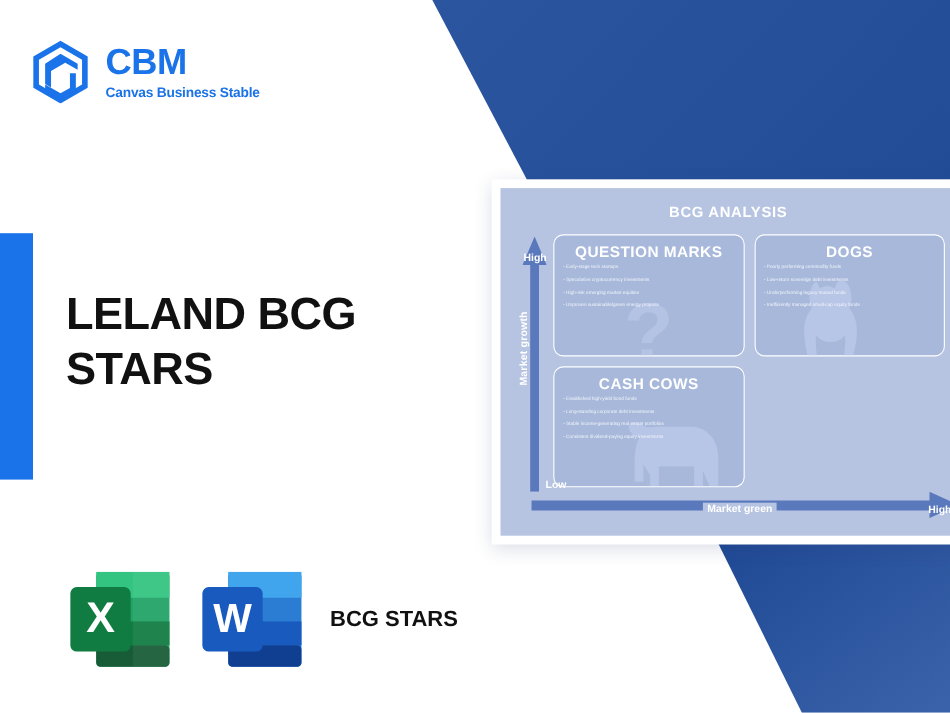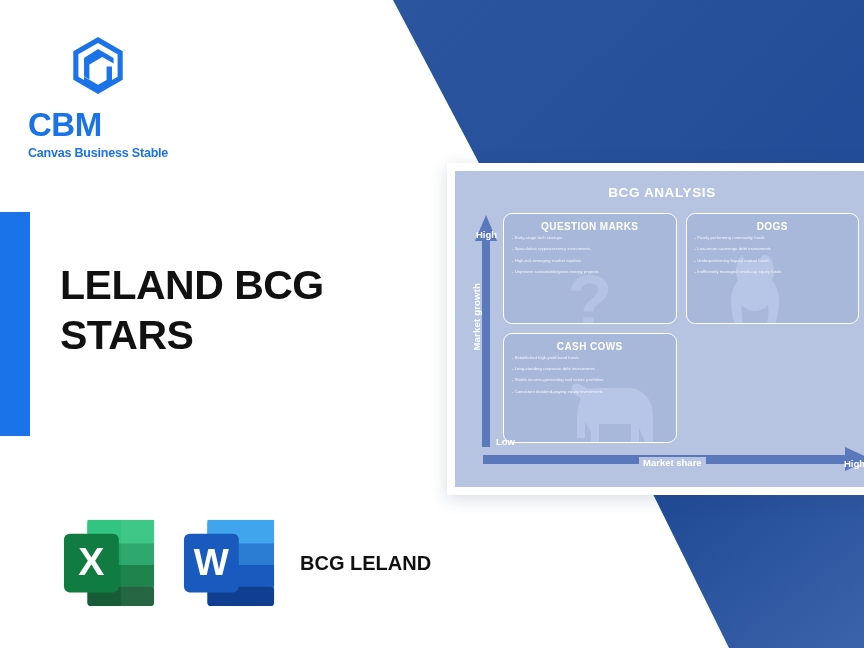--- a/index.html
+++ b/index.html
@@ -12,21 +12,21 @@
   
   #bg-shapes{position:absolute;inset:0;width:864px;height:648px;}
 
   
   .left-accent{
     position:absolute;left:0;top:212px;width:30px;height:224px;
     background:#1a73e8;
   }
 
   
-  .logo-wrap{position:absolute;left:28px;top:36px;display:flex;align-items:center;gap:14px;flex-direction:column;}
+  .logo-wrap{position:absolute;left:28px;top:36px;display:flex;align-items:center;gap:14px;}
   .logo-mark{width:54px;height:58px;flex:0 0 auto;}
   .logo-text{display:flex;flex-direction:column;line-height:1;}
   .logo-title{
     font-size:33px;font-weight:bold;color:#1a73e8;letter-spacing:-0.5px;
   }
   .logo-sub{
     font-size:12.5px;font-weight:bold;color:#1a73e8;margin-top:6px;letter-spacing:-0.2px;
   }
 
   
@@ -90,21 +90,21 @@
     position:absolute;left:48px;top:42px;right:10px;bottom:44px;
     display:grid;grid-template-columns:1fr 1fr;grid-template-rows:1fr 1fr;
     gap:9px;
   }
   .quad{
     position:relative;overflow:hidden;
     background:#a7b8da;border:1.4px solid #ffffff;border-radius:9px;
     padding:7px 8px 6px 8px;box-sizing:border-box;
   }
   .quad-h{
-    text-align:center;font-size:10px;font-weight:bold;color:#ffffff;
+    text-align:center;font-size:14px;font-weight:bold;color:#ffffff;
     letter-spacing:.4px;margin-bottom:4px;position:relative;z-index:2;
   }
   .quad ul{list-style:none;margin:0;padding:0;position:relative;z-index:2;}
   .quad li{
     font-size:4.3px;color:#f2f5fb;line-height:1;margin-bottom:7.2px;
     white-space:nowrap;
   }
   .quad li:before{content:"- ";}
   .quad-glyph{
     position:absolute;right:8px;bottom:-4px;
@@ -165,41 +165,41 @@
 
   <svg class="file-icon" viewBox="0 0 100 96">
     <rect x="28" y="4" width="68" height="88" rx="4" fill="#2b7cd3"></rect>
     <rect x="28" y="4" width="68" height="24" fill="#41a5ee"></rect>
     <rect x="28" y="50" width="68" height="22" fill="#185abd"></rect>
     <rect x="28" y="72" width="68" height="20" rx="4" fill="#103f91"></rect>
     <rect x="4" y="18" width="56" height="60" rx="6" fill="#185abd"></rect>
     <text x="32" y="60" font-family="'Liberation Sans',sans-serif" font-size="38" font-weight="bold" fill="#ffffff" text-anchor="middle">W</text>
   </svg>
 
-  <div class="files-label">BCG LELAND</div>
+  <div class="files-label">BCG STARS</div>
 </div>
 
 <div class="matrix-card">
   <div class="matrix-inner">
 
     <div class="matrix-title">BCG ANALYSIS</div>
 
     <svg class="axis-y" viewBox="0 0 22 232" preserveAspectRatio="none">
       <polygon points="11,0 22,26 15,26 15,232 7,232 7,26 0,26" fill="#5a79bd"></polygon>
     </svg>
 
     <svg class="axis-x" viewBox="0 0 388 24" preserveAspectRatio="none">
       <polygon points="388,12 362,24 362,17 0,17 0,8 362,8 362,0" fill="#5a79bd"></polygon>
     </svg>
 
     <div class="axis-lbl-high-y">High</div>
     <div class="axis-lbl-low">Low</div>
     <div class="axis-lbl-high-x">High</div>
     <div class="axis-lbl-growth">Market growth</div>
-    <div class="axis-lbl-share">Market share</div>
+    <div class="axis-lbl-share">Market green</div>
 
     <div class="quads">
 
       <div class="quad">
         <div class="quad-glyph glyph-q">?</div>
         <div class="quad-h">QUESTION MARKS</div>
         <ul>
           <li>Early-stage tech startups</li>
           <li>Speculative cryptocurrency investments</li>
           <li>High-risk emerging market equities</li>

